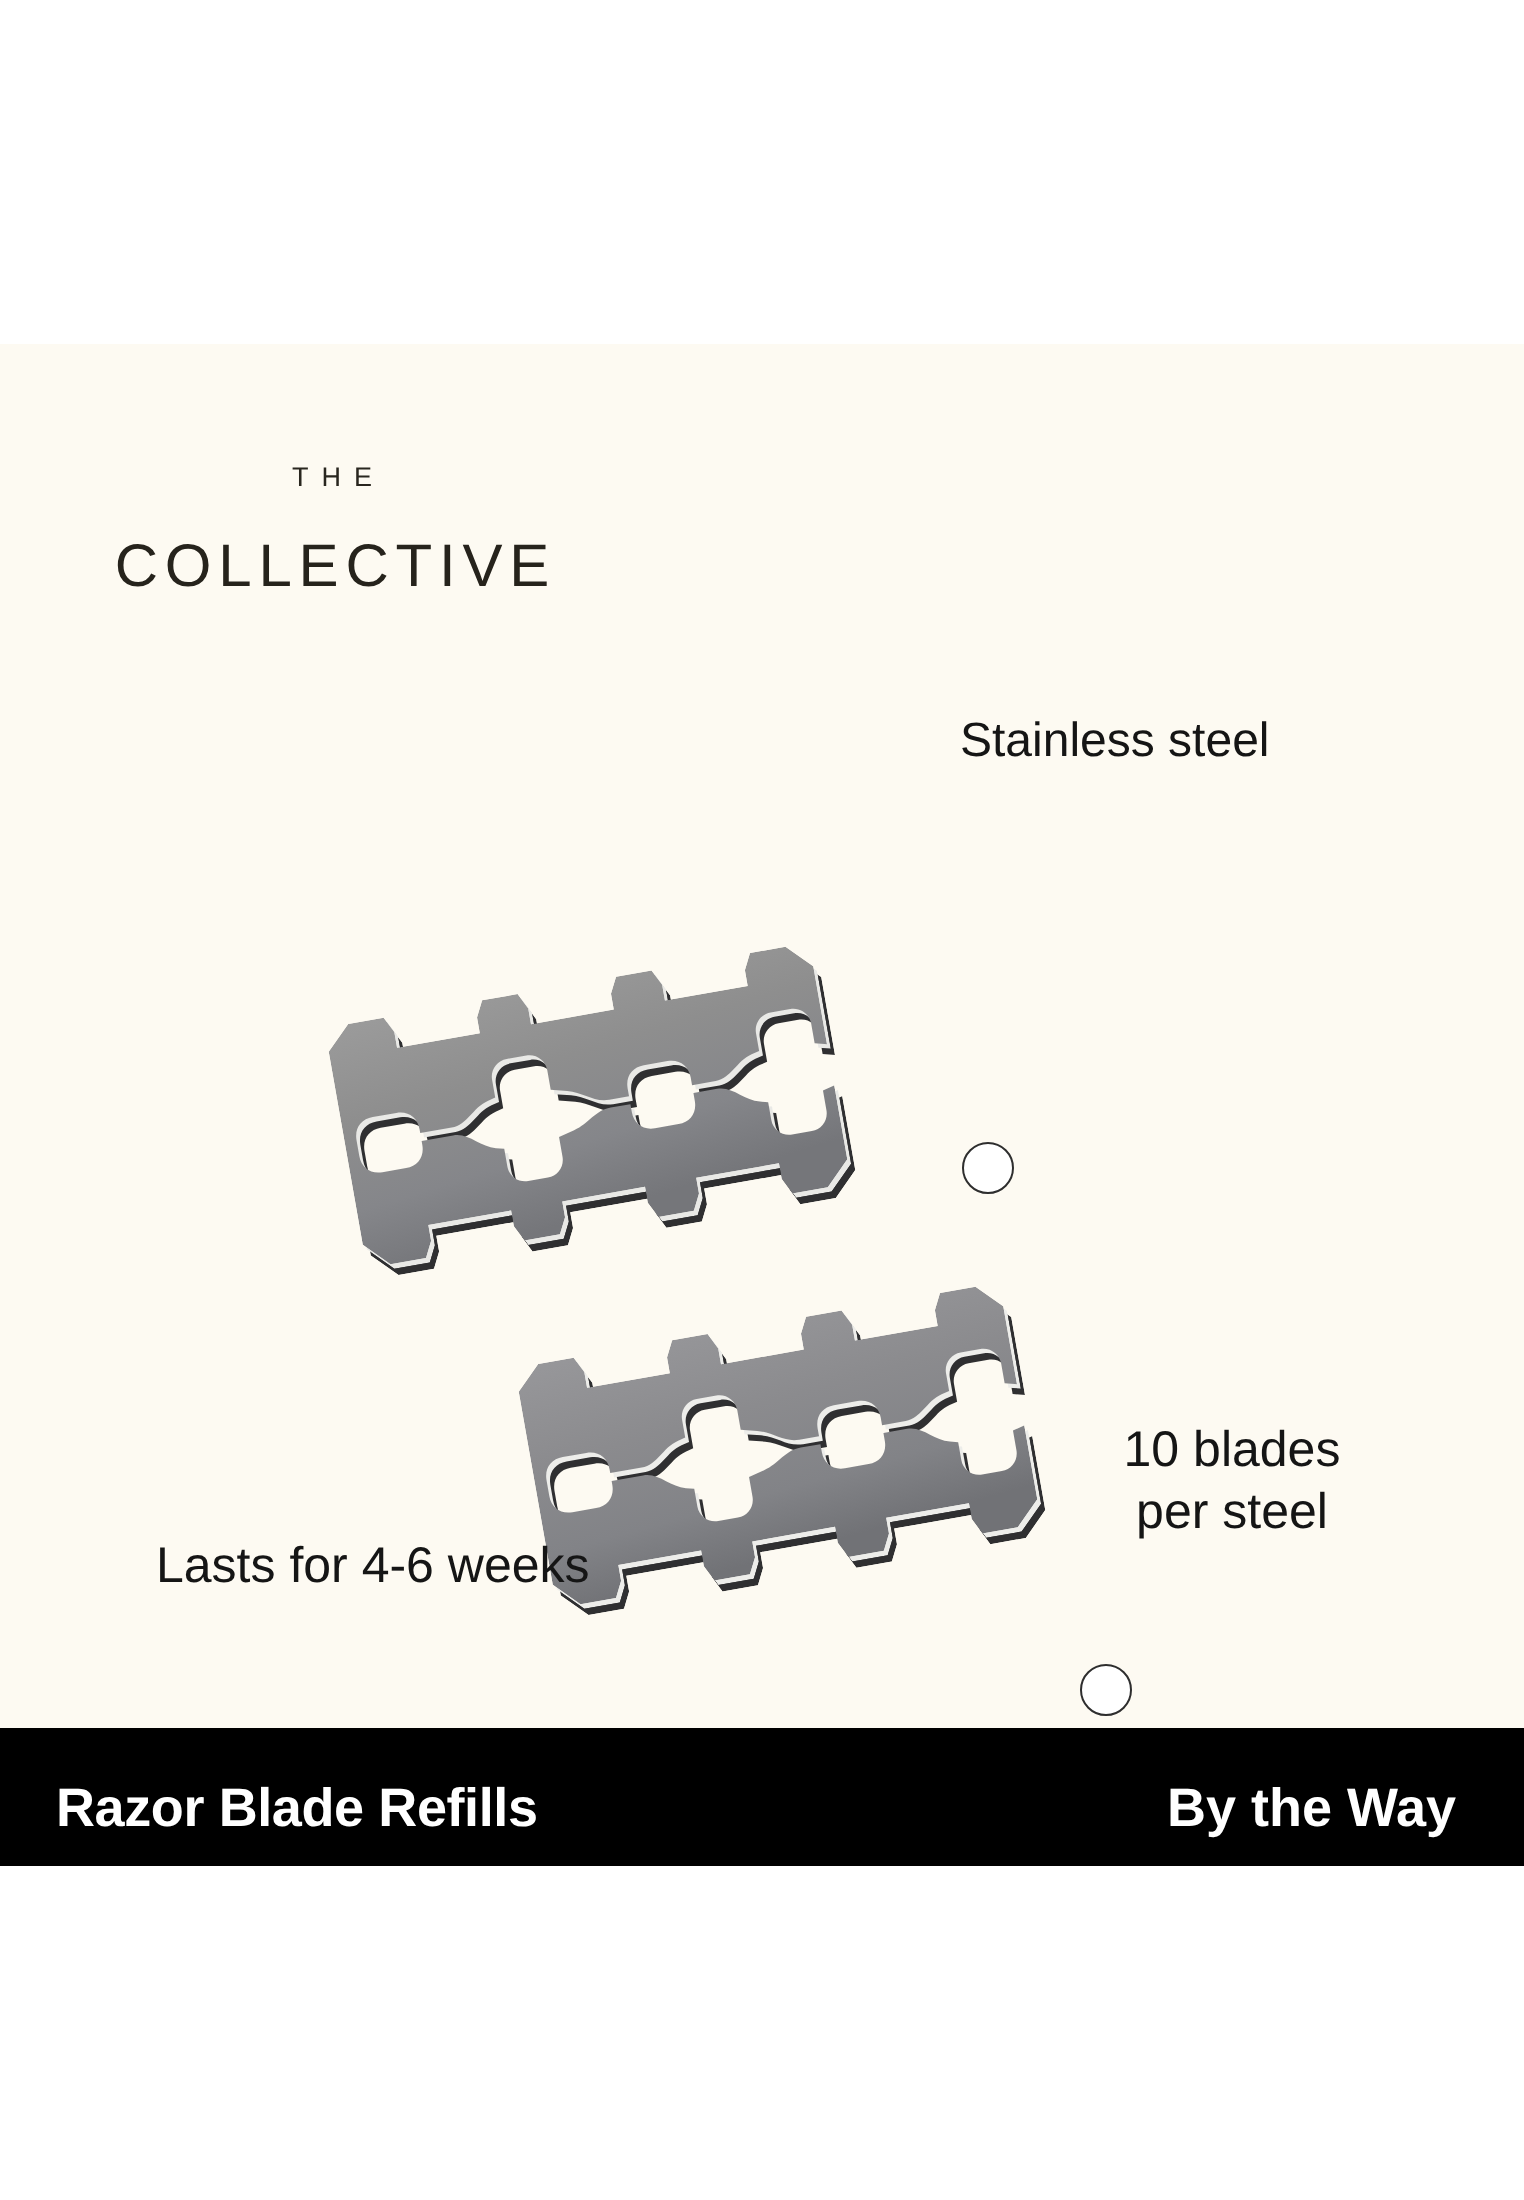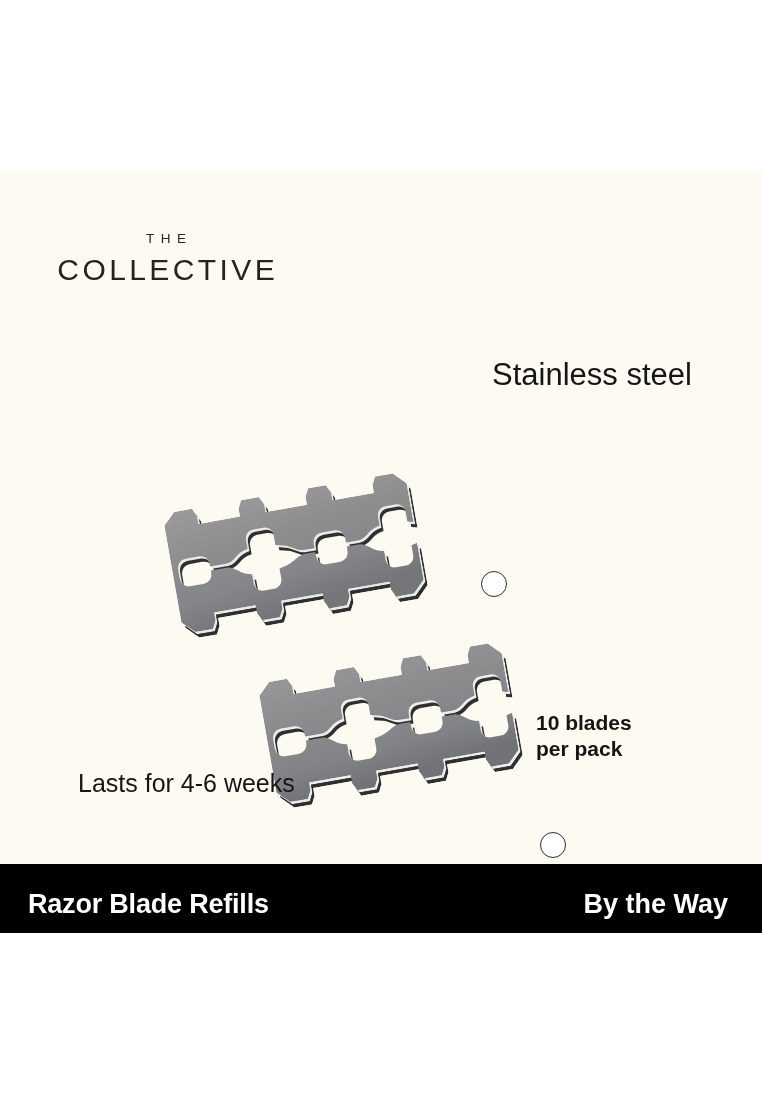--- a/index.html
+++ b/index.html
@@ -57,21 +57,21 @@
     text-indent: 6.5px;
     line-height: 1;
     font-weight: 400;
     color: #29261f;
   }
   .logo-collective {
     font-size: 30px;
     letter-spacing: 3.4px;
     text-indent: 3.4px;
     line-height: 1.08;
-    margin-top: 8px;
+    margin-top: 22px;
     font-weight: 400;
     color: #26231c;
   }
 
   
   .official-store {
     position: absolute;
     right: 48px;
     top: 74px;
     font-size: 20px;
@@ -89,38 +89,38 @@
   }
 
   
   .callout {
     position: absolute;
     color: #151515;
     line-height: 1.16;
     white-space: nowrap;
   }
   .callout-stainless {
-    left: 492px;
+    left: 480px;
     top: 185px;
-    font-size: 31px;
+    font-size: 24px;
   }
   .callout-lasts {
     left: 78px;
     top: 577px;
     font-size: 25px;
     margin-top: 20px;
   }
   .callout-blades {
     left: 536px;
     top: 538px;
-    font-size: 21px;
+    font-size: 25px;
+    text-align: center;
     line-height: 1.25;
     white-space: normal;
     width: 160px;
-    font-weight: bold;
   }
 
   
   .dot {
     position: absolute;
     width: 26px;
     height: 26px;
     border-radius: 50%;
     background: #ffffff;
     border: 1.6px solid #2e2e2e;
@@ -388,21 +388,21 @@
     <div class="dot dot-stainless"></div>
     <div class="dot dot-lasts"></div>
     <div class="dot dot-blades"></div>
 
     <div class="callout callout-stainless">Stainless steel</div>
 
     <div class="callout callout-lasts">Lasts for 4-6 weeks</div>
 
     <div class="callout callout-blades">
       <div>10 blades</div>
-      <div>per pack</div>
+      <div>per steel</div>
     </div>
 
   </div>
 
   <div class="footer-bar">
     <div class="footer-title">Razor Blade Refills</div>
     <div class="footer-brand">By the Way</div>
   </div>
 
   <div class="bottom-margin"></div>

